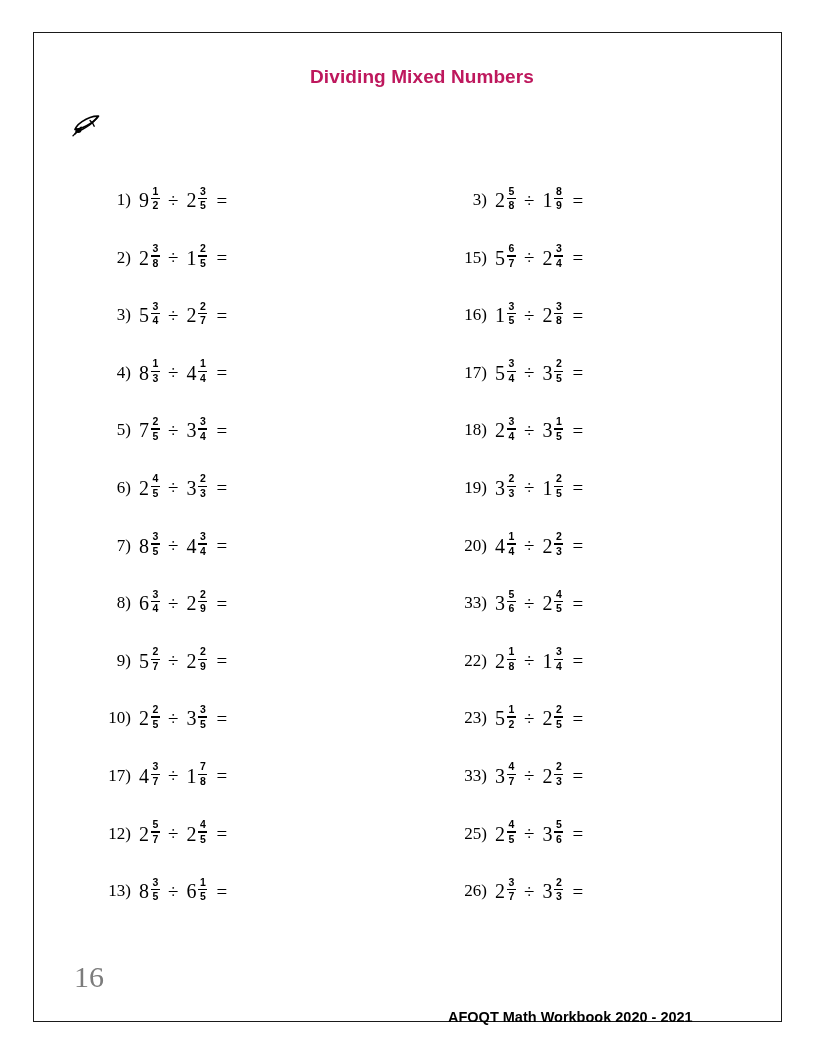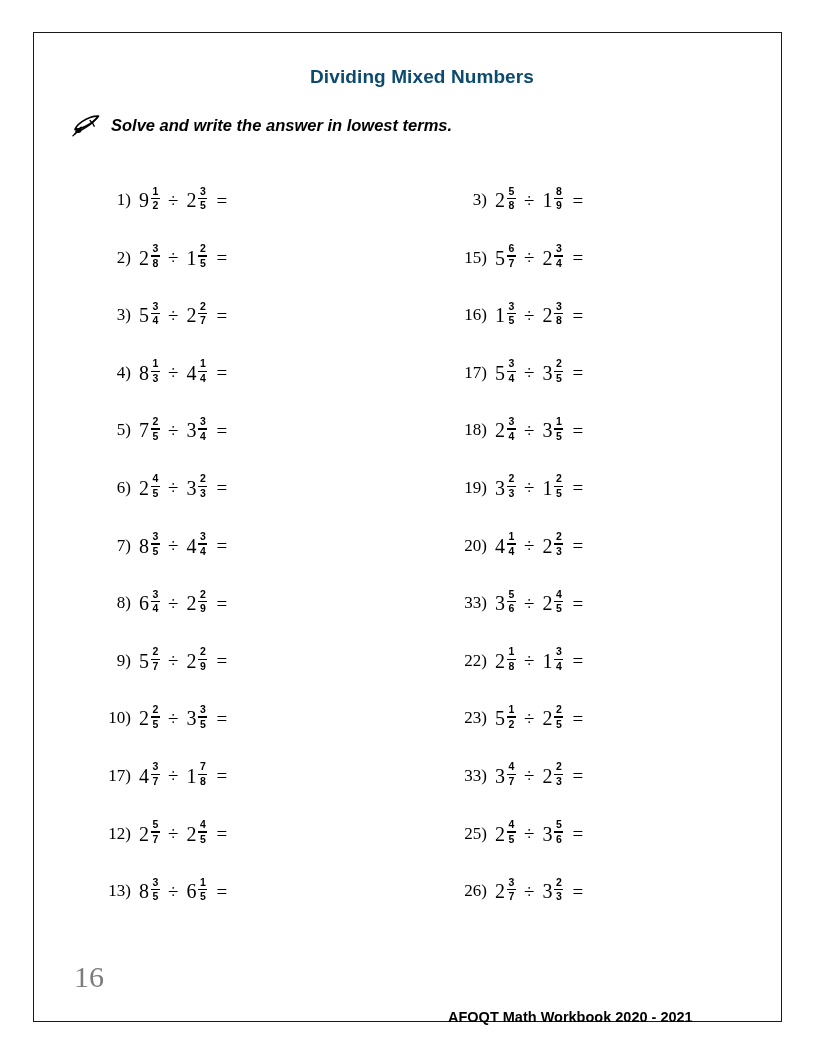--- a/index.html
+++ b/index.html
@@ -31,21 +31,21 @@
   .worksheet-title {
     position: absolute;
     left: 0;
     right: 0;
     top: 66px;
     text-align: center;
     font-family: "Liberation Sans", sans-serif;
     font-weight: bold;
     font-size: 19px;
     letter-spacing: 0.1px;
-    color: #0c4a6e;
+    color: #be185d;
     margin-left: 28px;
   }
 
   .instruction-row {
     position: absolute;
     left: 72px;
     top: 113px;
     display: flex;
     align-items: center;
     gap: 9px;
@@ -181,21 +181,20 @@
 
 <div class="instruction-row">
   <svg class="pen-icon" viewBox="0 0 30 24">
     <path d="M26.5 3.2 C22 3.0 15.5 5.0 10.0 8.6 C7.0 10.6 5.0 12.6 4.2 14.2 L3.0 16.4 L5.6 16.0 C7.0 15.8 8.6 15.4 10.2 14.8 C15.6 12.8 21.0 9.0 24.6 5.4 Z" fill="none" stroke="#000000" stroke-width="1.7" stroke-linejoin="round"></path>
     <path d="M24.6 5.4 C21.2 9.6 16.0 13.6 10.6 16.2 C8.2 17.4 6.0 18.2 4.2 18.6" fill="none" stroke="#000000" stroke-width="1.5" stroke-linecap="round"></path>
     <path d="M9.2 14.4 L3.2 20.6" stroke="#000000" stroke-width="1.8" stroke-linecap="round"></path>
     <path d="M3.2 20.6 L1.0 22.8" stroke="#000000" stroke-width="1.3" stroke-linecap="round"></path>
     <path d="M18.0 7.6 C19.8 9.2 21.4 11.2 22.2 13.2" fill="none" stroke="#000000" stroke-width="1.4" stroke-linecap="round"></path>
     <ellipse cx="6.4" cy="17.6" rx="3.0" ry="2.3" fill="#000000"></ellipse>
   </svg>
-  <div class="instruction-text">Solve and write the answer in lowest terms.</div>
 </div>
 
 <div class="problems-area">
   <div class="column column-left" id="col-left">
       <div class="problem">
         <span class="prob-num">1)</span>
         <span class="prob-expr">
           <span class="mixed">
             <span class="whole">9</span>
             <span class="frac">

